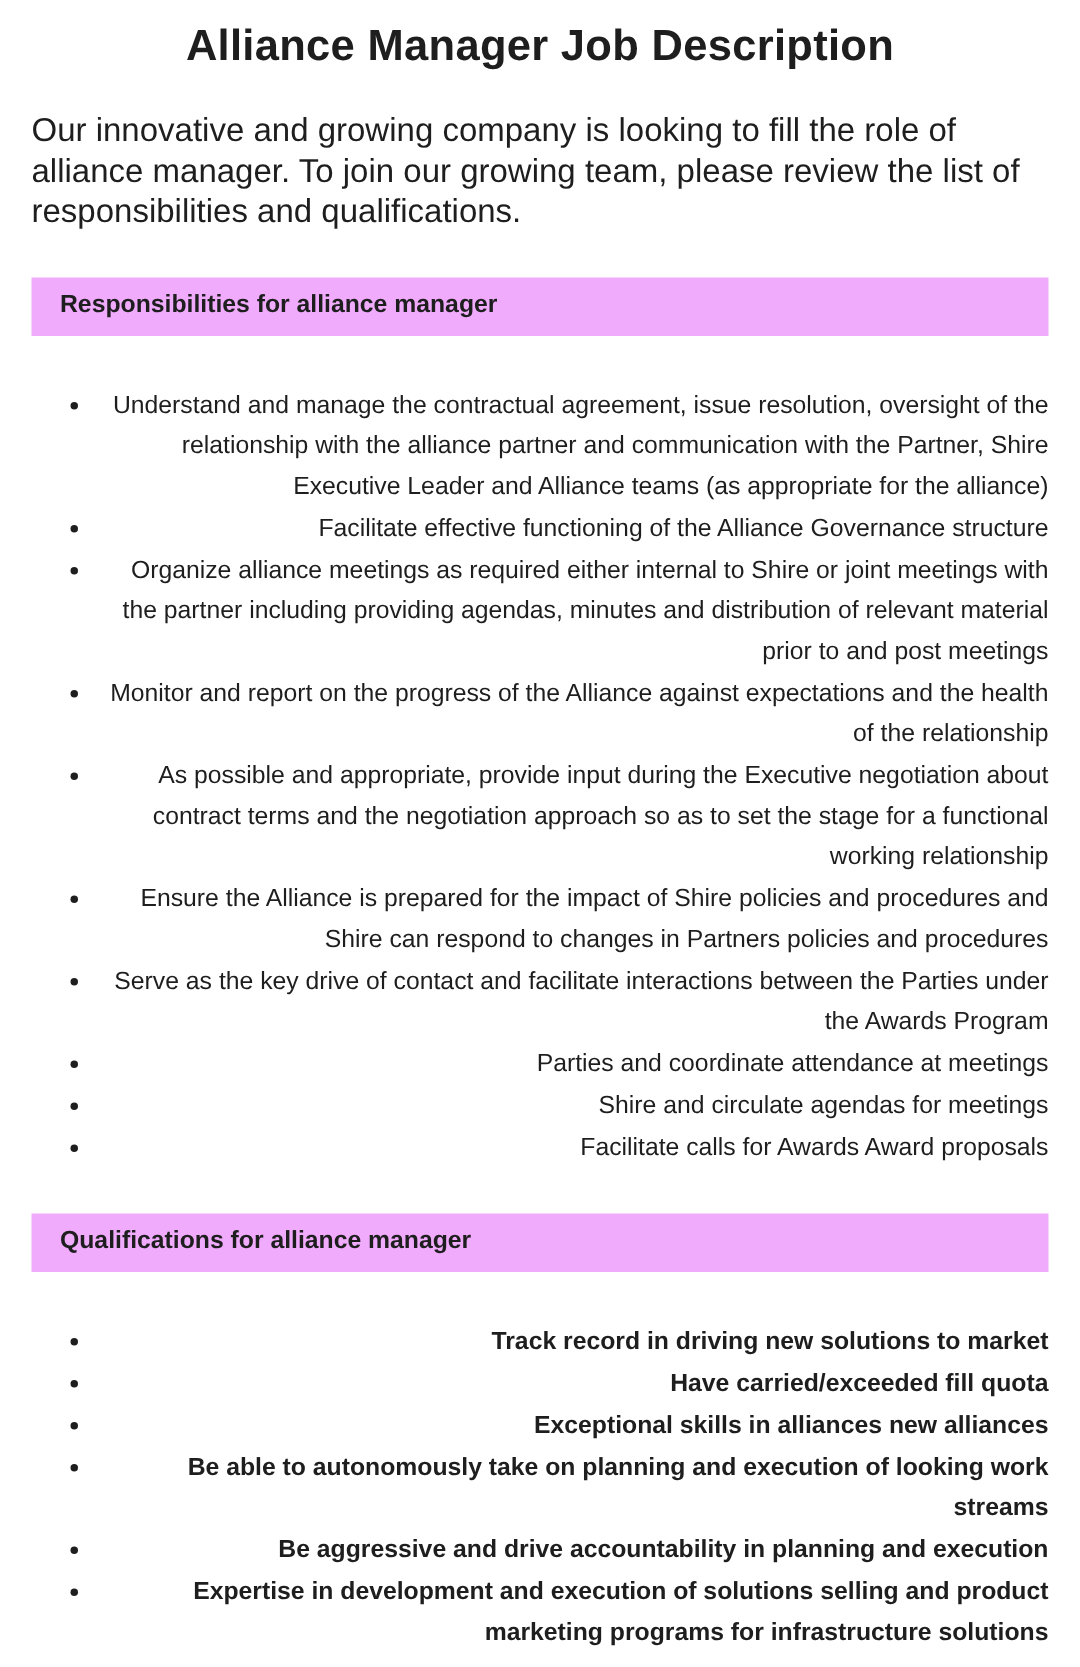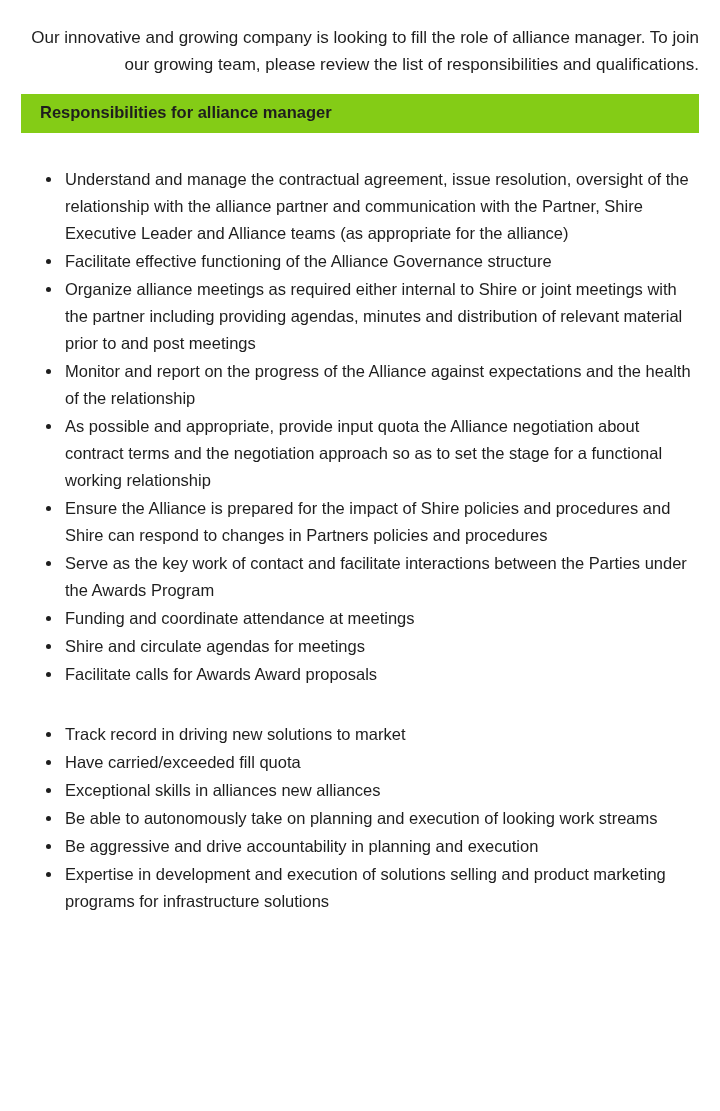--- a/index.html
+++ b/index.html
@@ -19,74 +19,79 @@
   h1.doc-title {
     font-size: 29px;
     font-weight: bold;
     text-align: center;
     margin: 0;
     padding: 13px 0 0 0;
     letter-spacing: 0.2px;
     line-height: 36px;
   }
   p.intro {
-    font-size: 17px;
+    font-size: 22px;
     line-height: 27px;
-    margin: 24px 0 16px 0;
-    text-align: right;
+    margin: 24px 0 31px 0;
   }
   .section-header {
-    background: #84cc16;
+    background: #f0abfc;
     padding: 10px 19px 11px 19px;
     margin: 0;
   }
   .section-header span {
     font-size: 16.5px;
     font-weight: bold;
     line-height: 17px;
   }
   ul.bullet-list {
     margin: 33px 0 30px 0;
     padding-left: 42px;
     font-size: 16.5px;
     line-height: 27px;
   }
   ul.bullet-list li {
     margin: 0 0 1px 0;
     padding-left: 2px;
+    text-align: right;
   }
   ul.bullet-list.last {
     margin-bottom: 0;
+    font-weight: bold;
   }
 </style>
 </head>
 <body>
 
 <div class="page">
 
+  <h1 class="doc-title">Alliance Manager Job Description</h1>
 
   <p class="intro">Our innovative and growing company is looking to fill the role of alliance manager. To join our growing team, please review the list of responsibilities and qualifications.</p>
 
   <div class="section-header">
     <span>Responsibilities for alliance manager</span>
   </div>
 
   <ul class="bullet-list">
     <li>Understand and manage the contractual agreement, issue resolution, oversight of the relationship with the alliance partner and communication with the Partner, Shire Executive Leader and Alliance teams (as appropriate for the alliance)</li>
     <li>Facilitate effective functioning of the Alliance Governance structure</li>
     <li>Organize alliance meetings as required either internal to Shire or joint meetings with the partner including providing agendas, minutes and distribution of relevant material prior to and post meetings</li>
     <li>Monitor and report on the progress of the Alliance against expectations and the health of the relationship</li>
-    <li>As possible and appropriate, provide input quota the Alliance negotiation about contract terms and the negotiation approach so as to set the stage for a functional working relationship</li>
+    <li>As possible and appropriate, provide input during the Executive negotiation about contract terms and the negotiation approach so as to set the stage for a functional working relationship</li>
     <li>Ensure the Alliance is prepared for the impact of Shire policies and procedures and Shire can respond to changes in Partners policies and procedures</li>
-    <li>Serve as the key work of contact and facilitate interactions between the Parties under the Awards Program</li>
-    <li>Funding and coordinate attendance at meetings</li>
+    <li>Serve as the key drive of contact and facilitate interactions between the Parties under the Awards Program</li>
+    <li>Parties and coordinate attendance at meetings</li>
     <li>Shire and circulate agendas for meetings</li>
     <li>Facilitate calls for Awards Award proposals</li>
   </ul>
 
+  <div class="section-header">
+    <span>Qualifications for alliance manager</span>
+  </div>
 
   <ul class="bullet-list last">
     <li>Track record in driving new solutions to market</li>
     <li>Have carried/exceeded fill quota</li>
     <li>Exceptional skills in alliances new alliances</li>
     <li>Be able to autonomously take on planning and execution of looking work streams</li>
     <li>Be aggressive and drive accountability in planning and execution</li>
     <li>Expertise in development and execution of solutions selling and product marketing programs for infrastructure solutions</li>
   </ul>
 

